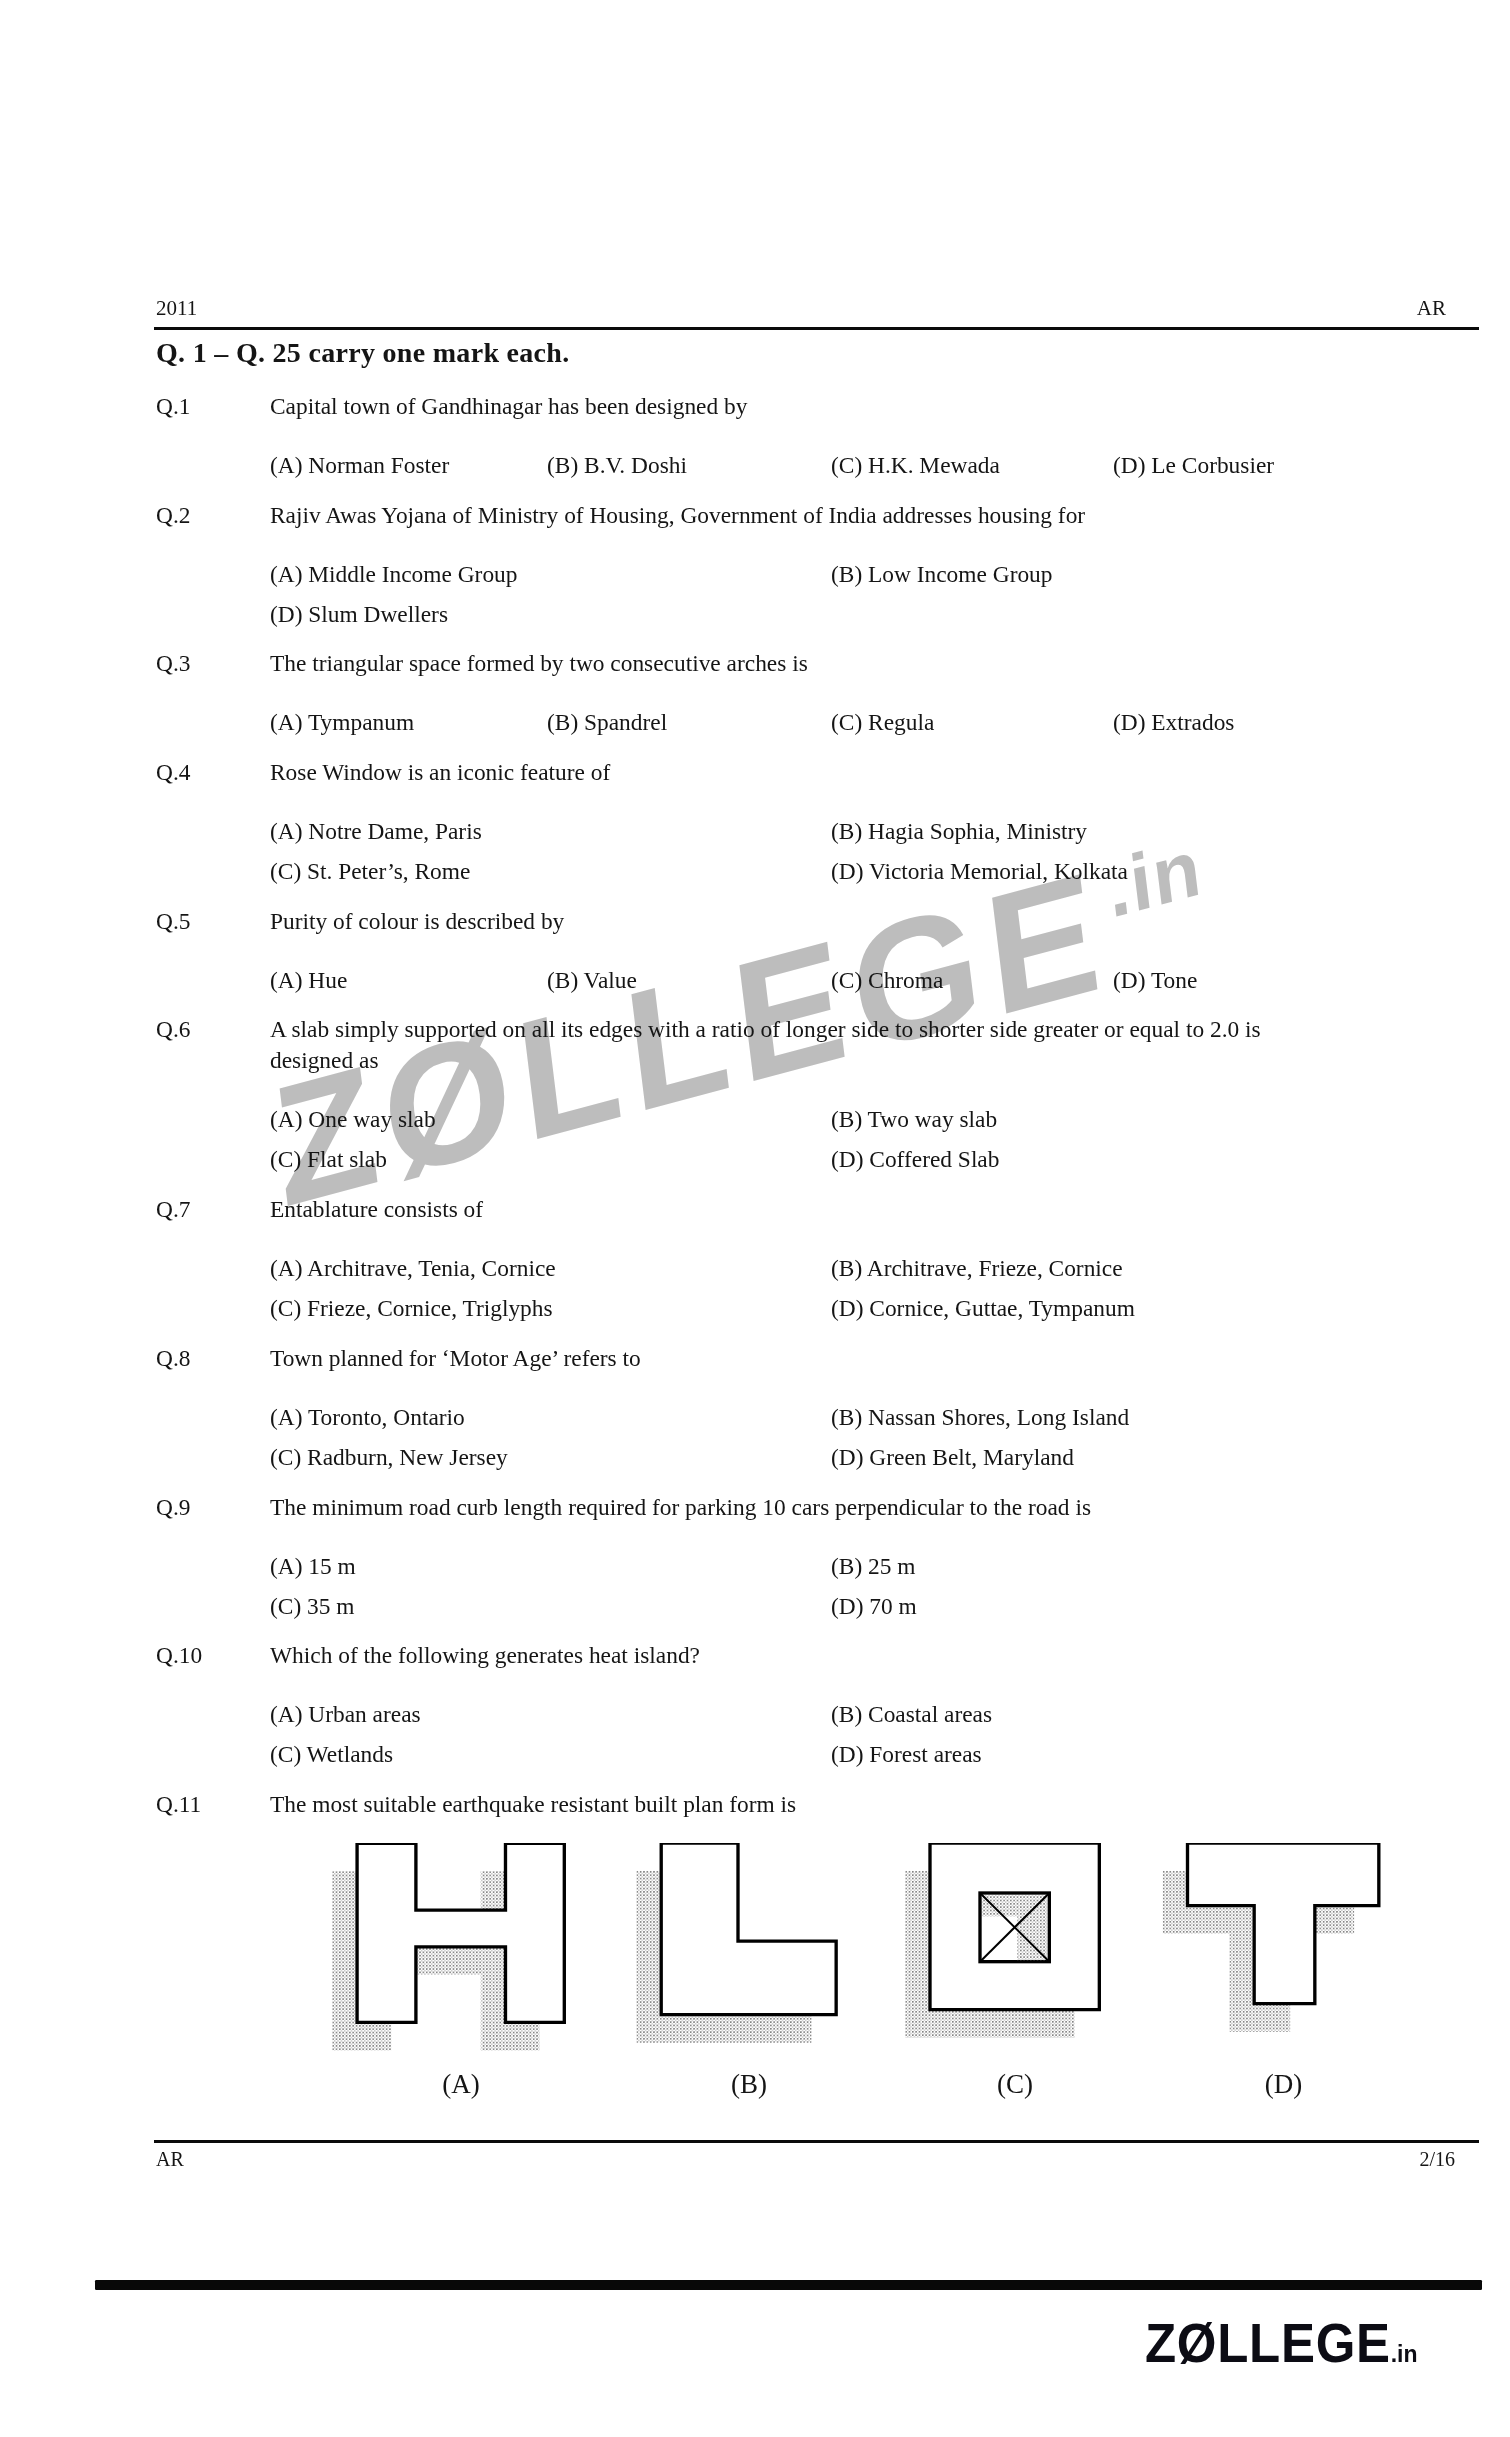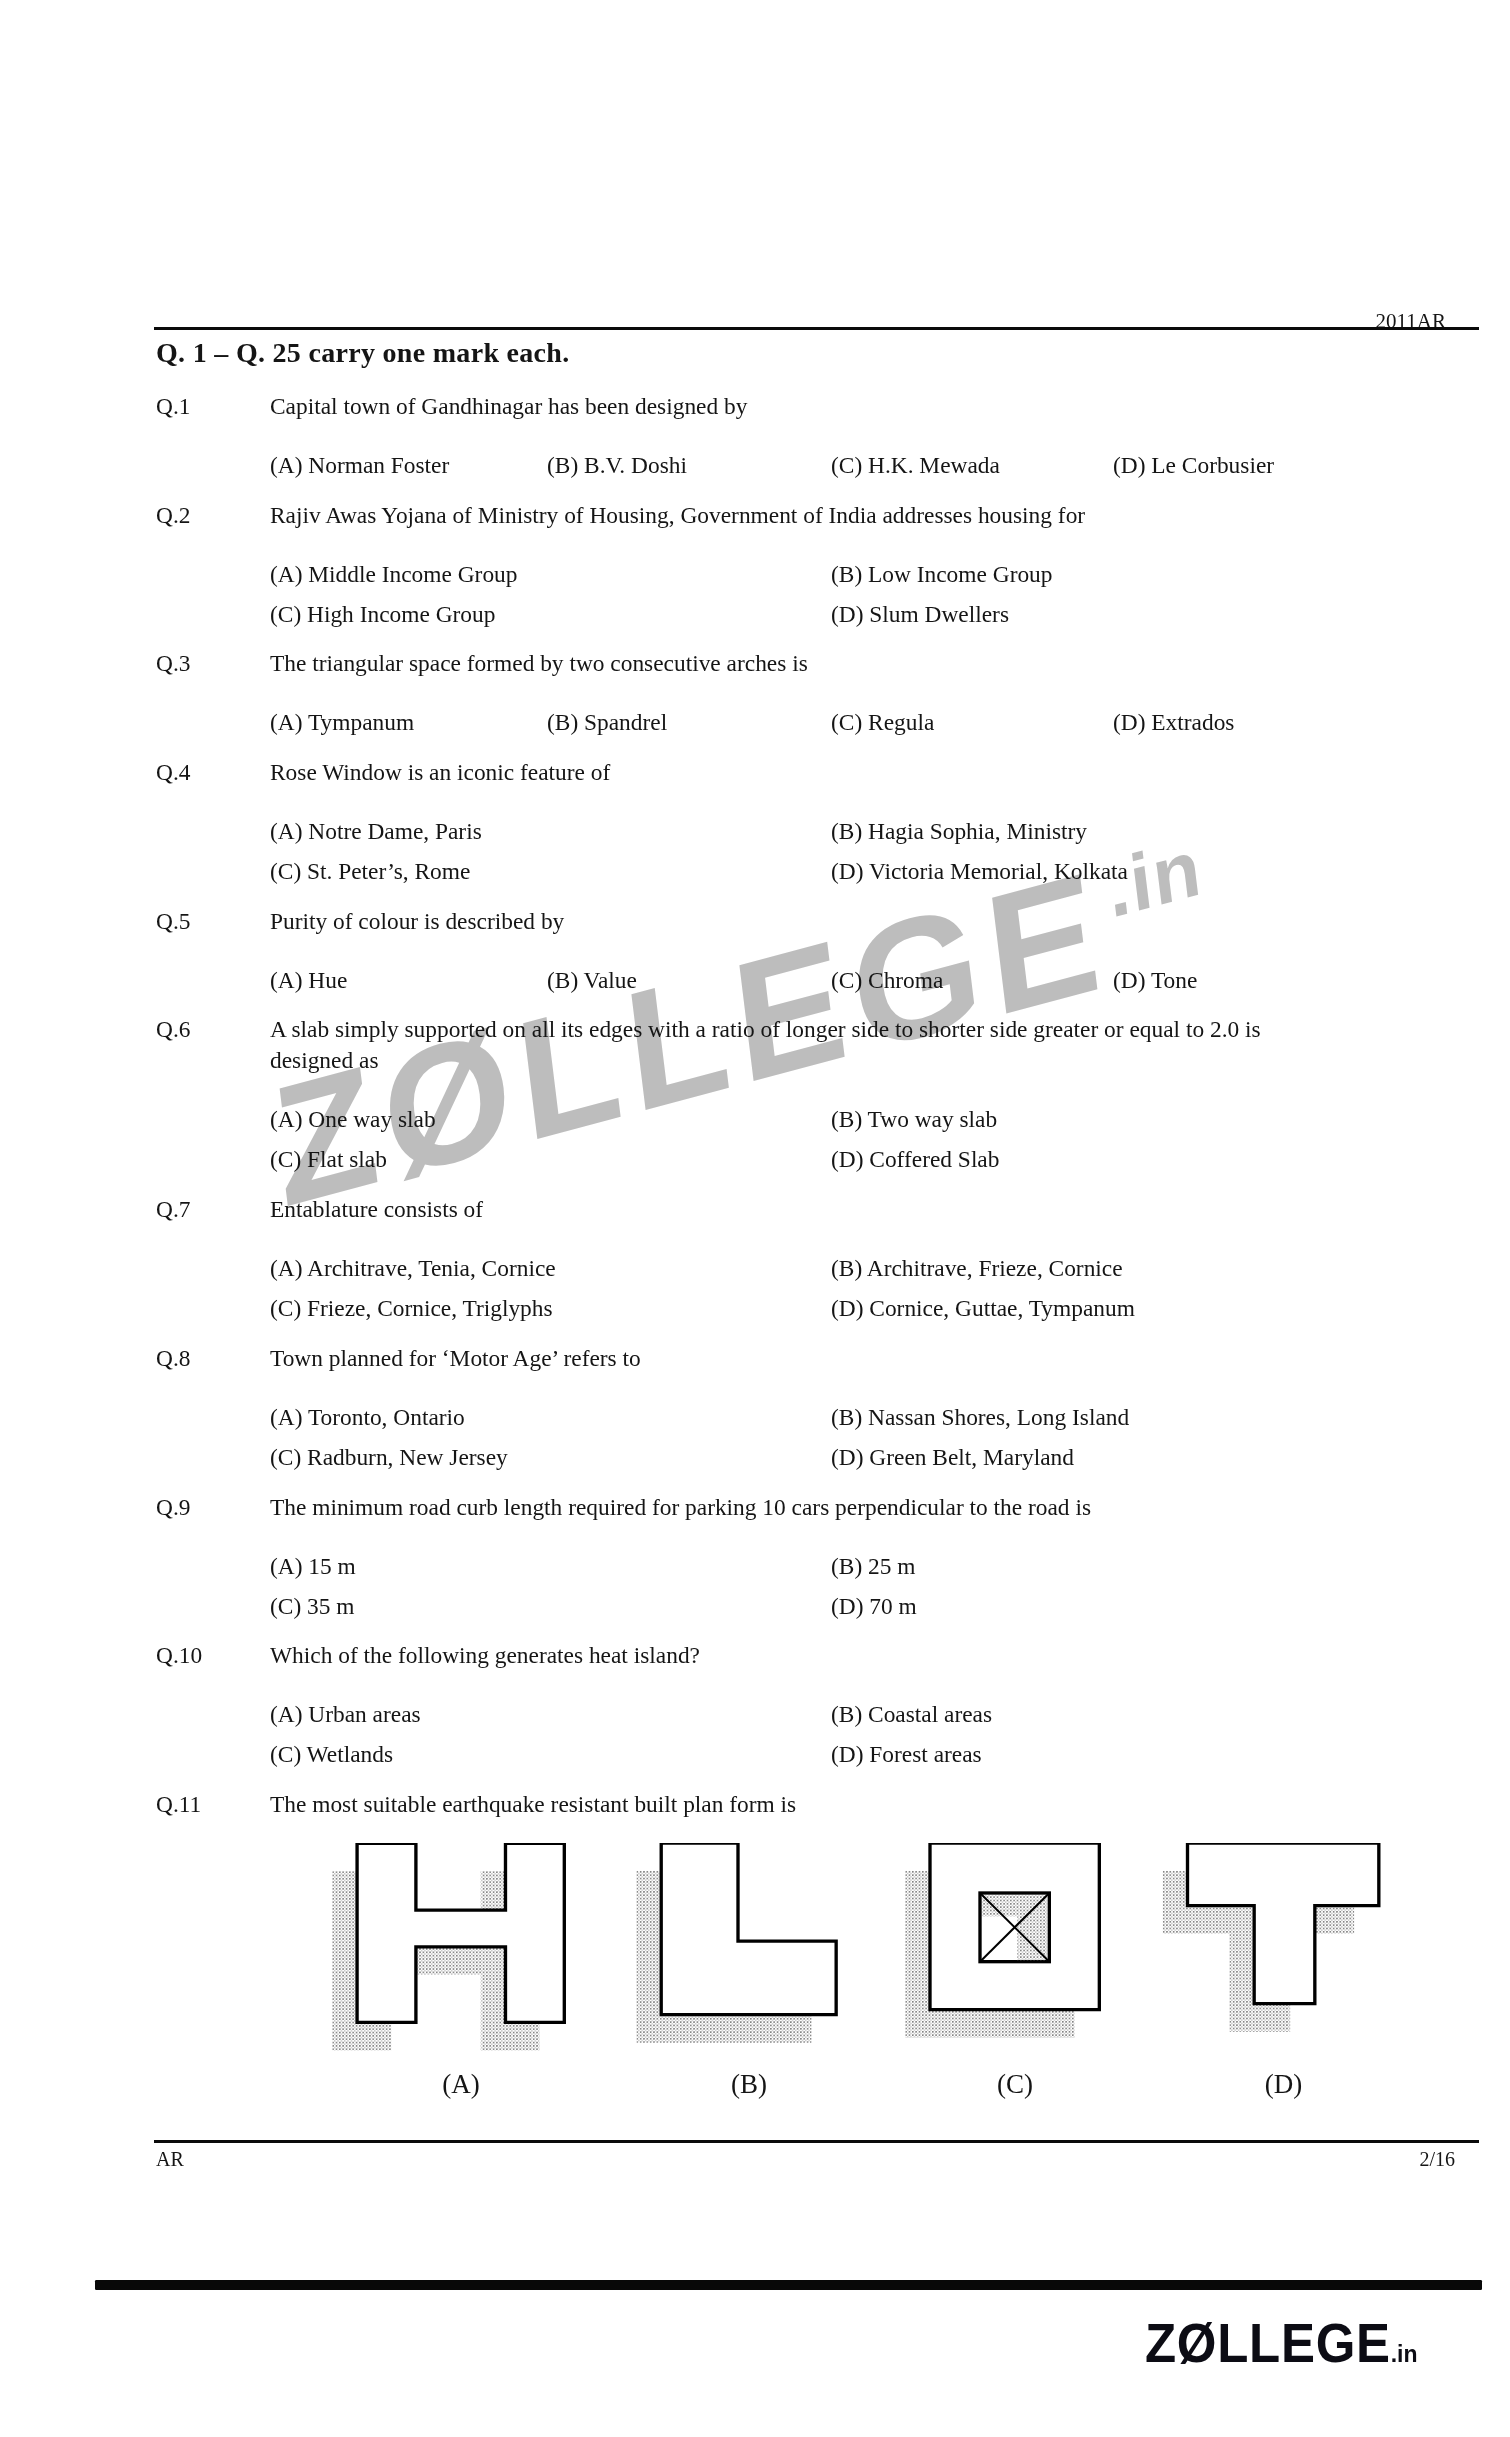--- a/index.html
+++ b/index.html
@@ -8,22 +8,22 @@
 
   
   .watermark { position:absolute; left:264px; top:1053px; z-index:0;
                font-family:"Liberation Sans", sans-serif; font-weight:bold;
                font-size:168px; letter-spacing:9.4px; white-space:nowrap;
                color:rgba(90,90,90,0.40);
                transform:rotate(-15deg) skewX(-8deg); transform-origin:left top; }
   .wm-suffix { font-size:79px; letter-spacing:1.3px; position:relative; top:-65px; margin-left:6.7px; }
 
   
-  .hdr-row { position:absolute; left:156px; width:1325px; top:309px; display:flex;
-             justify-content:flex-end; font-size:21px; z-index:2; }
+  .hdr-row { position:absolute; left:156px; width:1325px; top:296px; display:flex;
+             justify-content:space-between; font-size:21px; z-index:2; }
   .hdr-right { margin-right:35px; }
   .hdr-rule { position:absolute; left:154px; top:327px; width:1325px; height:3.3px; background:#0a0a0a; z-index:2; }
   .title { position:absolute; left:156px; top:337px; font-size:28px; font-weight:bold;
            letter-spacing:0.3px; z-index:2;text-align:right; }
 
   
   .qs { position:absolute; left:156px; top:391px; width:1325px; z-index:1; }
   .question { display:grid; grid-template-columns:114px 1fr; margin-bottom:14.7px; font-size:23.4px; }
   .qnum { line-height:31px; }
   .qtext { line-height:31px; max-width:1069px; margin-bottom:23px; }
@@ -95,21 +95,20 @@
       </div>
     </div>
 
     <div class="question">
       <div class="qnum">Q.2</div>
       <div>
         <div class="qtext">Rajiv Awas Yojana of Ministry of Housing, Government of India addresses housing for</div>
         <div class="options cols2">
           <span>(A) Middle Income Group</span>
           <span>(B) Low Income Group</span>
-          <span>(C) High Income Group</span>
           <span>(D) Slum Dwellers</span>
         </div>
       </div>
     </div>
 
     <div class="question">
       <div class="qnum">Q.3</div>
       <div>
         <div class="qtext">The triangular space formed by two consecutive arches is</div>
         <div class="options cols4">

